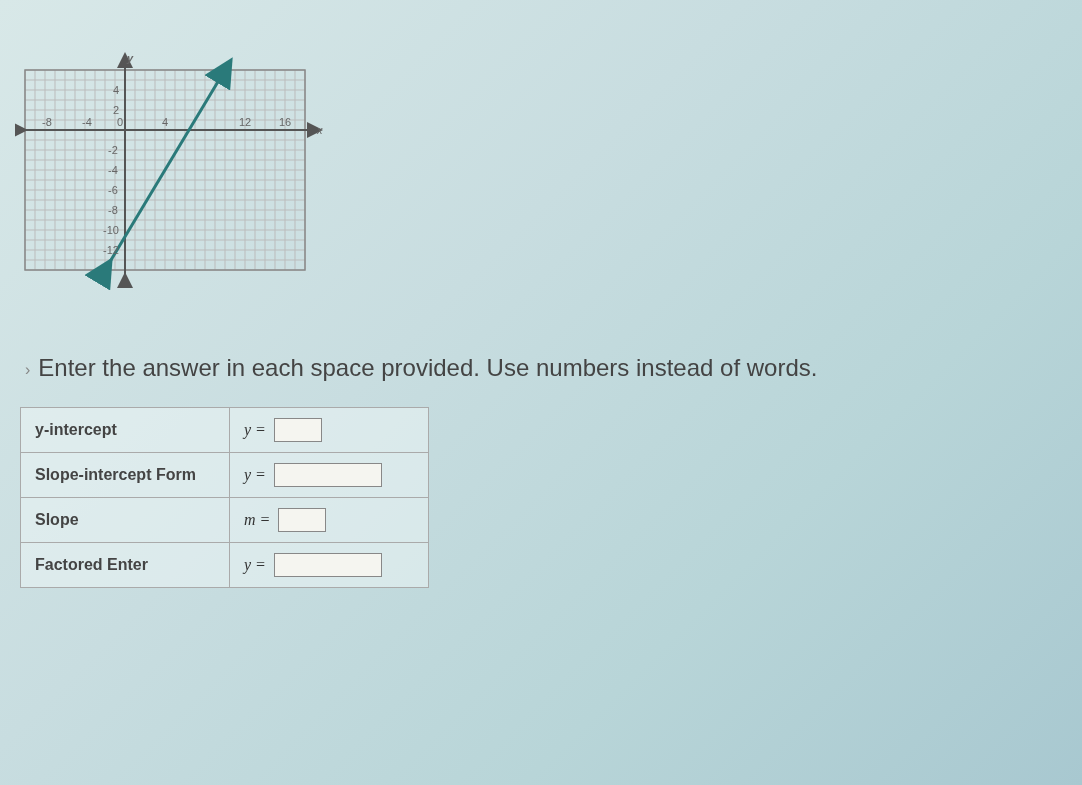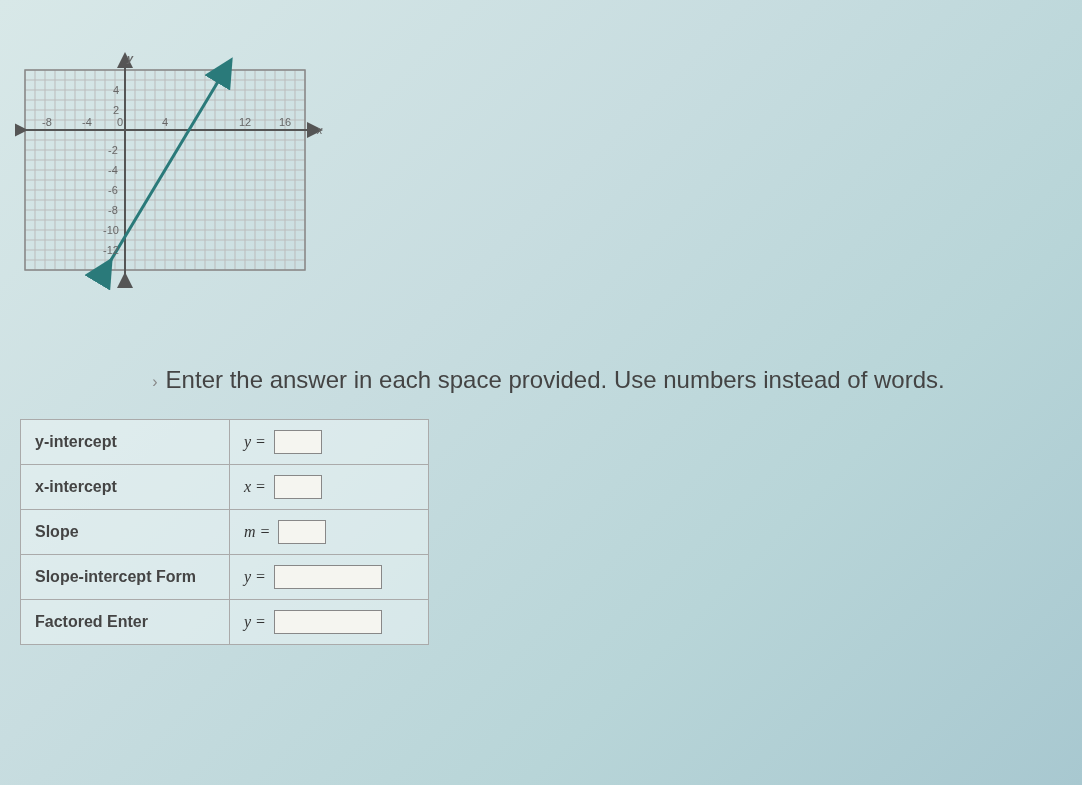--- a/index.html
+++ b/index.html
@@ -14,22 +14,21 @@
   }
   .chart-area {
     width: 320px;
     height: 340px;
     position: relative;
     margin-left: 5px;
   }
   .instruction {
     font-size: 24px;
     color: #444;
-    margin: 16px 0 25px 15px;
-    text-align: center;
+    margin: 4px 0 25px 15px;
   }
   .caret {
     font-size: 16px;
     color: #888;
     margin-right: 8px;
     vertical-align: middle;
   }
   table.answer-table {
     border-collapse: collapse;
     margin-left: 10px;
@@ -176,41 +175,34 @@
 <table class="answer-table">
   <tbody>
       <tr>
     <td class="label">y-intercept</td>
     <td class="input-cell">
       <span class="eq-var">y =</span>
       <input class="small-box" type="text" style="">
     </td>
   </tr>
   <tr>
-    <td class="label">x-intercept</td>
-    <td class="input-cell">
-      <span class="eq-var">x =</span>
-      <input class="small-box" type="text" style="">
+    <td class="label">Slope-intercept Form</td>
+    <td class="input-cell">
+      <span class="eq-var">y =</span>
+      <input class="wide-box" type="text" style="">
     </td>
   </tr>
   <tr>
     <td class="label">Slope</td>
     <td class="input-cell">
       <span class="eq-var">m =</span>
       <input class="small-box" type="text" style="">
     </td>
   </tr>
   <tr>
-    <td class="label">Slope-intercept Form</td>
+    <td class="label">Factored Enter</td>
     <td class="input-cell">
       <span class="eq-var">y =</span>
       <input class="wide-box" type="text" style="">
     </td>
   </tr>
-  <tr>
-    <td class="label">Factored Enter</td>
-    <td class="input-cell">
-      <span class="eq-var">y =</span>
-      <input class="wide-box" type="text" style="">
-    </td>
-  </tr>
 </tbody>
   </table>
 
 </body></html>

